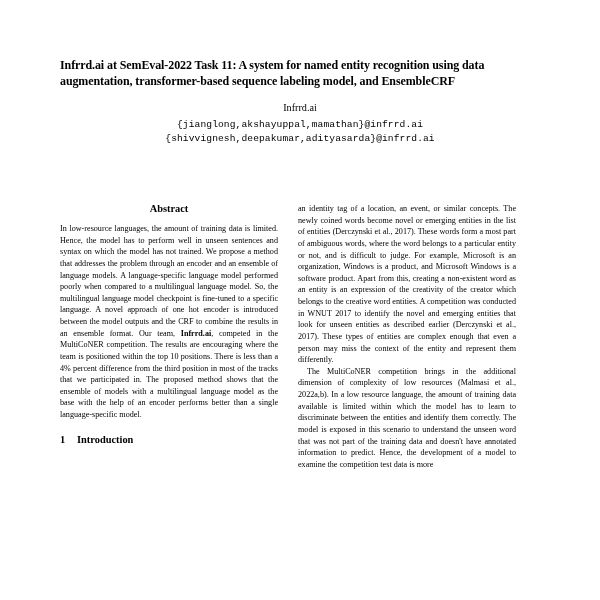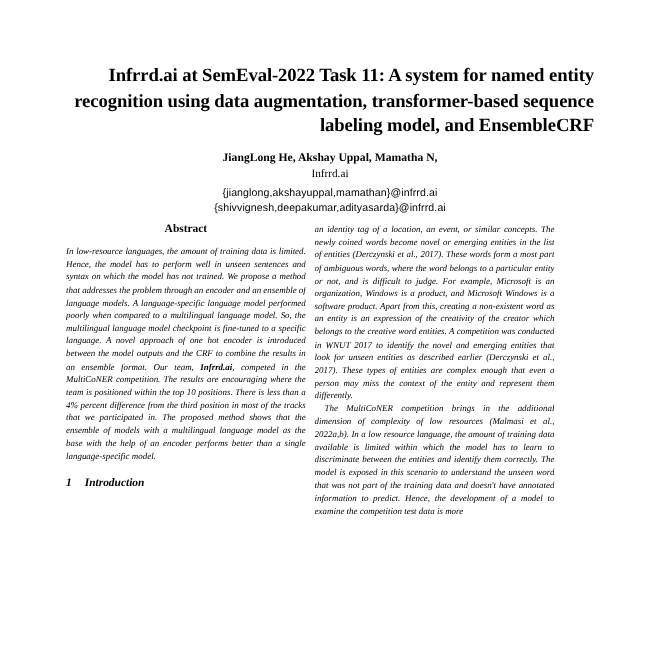--- a/index.html
+++ b/index.html
@@ -20,23 +20,23 @@
     height: 600px;
     background: #ffffff;
     overflow: hidden;
   }
 
   
   .title-block {
     padding: 58px 60px 0 60px;
   }
   .paper-title {
-    font-size: 17px;
+    font-size: 12px;
     font-weight: bold;
-    text-align: right;
+    text-align: left;
     line-height: 1.33;
     letter-spacing: -0.1px;
     margin: 0;
   }
 
   .authors {
     margin-top: 11px;
     text-align: center;
     font-size: 10.6px;
     font-weight: bold;
@@ -45,36 +45,36 @@
   .affiliation {
     text-align: center;
     font-size: 10.2px;
     font-weight: normal;
     line-height: 1.35;
     margin-top: 1px;
   }
   .emails {
     margin-top: 3px;
     text-align: center;
-    font-family: Liberation Sans, sans-serif;
+    font-family: Liberation Mono, monospace;
     font-size: 9.6px;
     line-height: 1.45;
     letter-spacing: 0.1px;
   }
   .emails div { white-space: pre; }
 
   
   .columns {
     position: absolute;
     top: 203px;
     left: 60px;
     width: 480px;
     height: 397px;
     display: flex;
-    gap: 8px;
+    gap: 20px;
     overflow: hidden;
   }
   .col {
     width: 218px;
     overflow: hidden;
   }
 
   .abstract-heading {
     font-size: 10.4px;
     font-weight: bold;
@@ -82,47 +82,44 @@
     margin: 0 0 9px 0;
   }
 
   p.body {
     margin: 0;
     font-size: 8.15px;
     line-height: 11.62px;
     text-align: justify;
     text-justify: inter-word;
     hyphens: manual;
-    font-style: italic;
   }
   p.body + p.body { text-indent: 9px; }
 
   .section-heading {
     font-size: 10.4px;
     font-weight: bold;
     margin: 13px 0 8px 0;
-    font-style: italic;
   }
   .section-heading .num {
     display: inline-block;
     width: 17px;
   }
 
   b.inline-bold { font-weight: bold; }
 </style>
 </head>
 <body>
 
 <div class="page">
 
   <div class="title-block">
     <h1 class="paper-title">Infrrd.ai at SemEval-2022 Task 11: A system for named entity recognition using data augmentation, transformer-based sequence labeling model, and EnsembleCRF</h1>
 
     <div class="authors">
-      <div>JiangLong He, Akshay Uppal, Mamatha N,</div>
     </div>
 
     <div class="affiliation">Infrrd.ai</div>
 
     <div class="emails">
       <div>{jianglong,akshayuppal,mamathan}@infrrd.ai</div>
       <div>{shivvignesh,deepakumar,adityasarda}@infrrd.ai</div>
     </div>
   </div>
 

